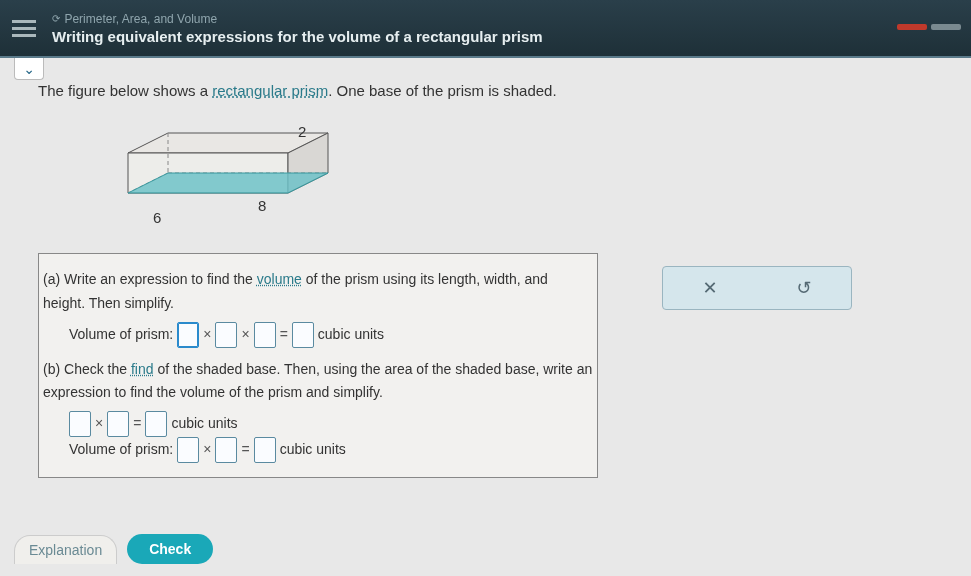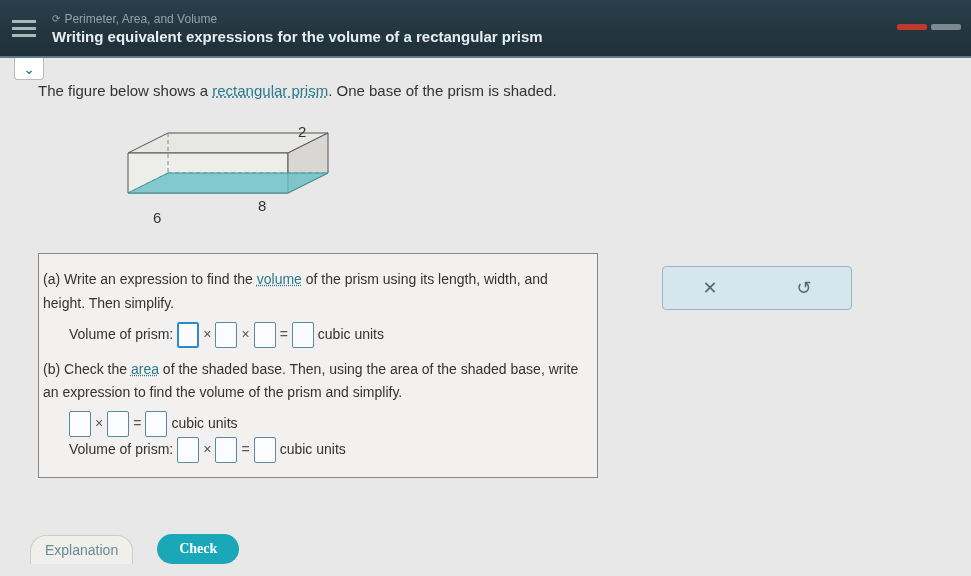--- a/index.html
+++ b/index.html
@@ -76,31 +76,31 @@
     position:absolute;
     left:662px; top:266px;
     width:190px; height:44px;
     background:#d5e6ec;
     border:1px solid #9ab5c0;
     border-radius:4px;
     display:flex; align-items:center; justify-content:space-around;
   }
   .ctrl-btn { width:30px; height:30px; display:flex; align-items:center; justify-content:center; color:#556a74; font-size:18px; cursor:pointer;}
   .footer {
-    position:absolute; left:30px; bottom:12px;
-    display:flex; gap:24px; align-items:center;
+    position:absolute; left:14px; bottom:12px;
+    display:flex; gap:10px; align-items:center;
   }
   .explain-btn {
     background:#f0efec; border:1px solid #ccc; color:#6a8a94;
     padding:6px 14px; border-radius:16px 16px 0 0; font-size:14px; cursor:pointer;
     border-bottom:none;
   }
   .check-btn {
     background:#1aa8b8; color:#fff; border:none;
-    padding:7px 22px; border-radius:16px; font-size:14px; font-weight:bold; cursor:pointer;font-family:Liberation Serif, serif;
+    padding:7px 22px; border-radius:16px; font-size:14px; font-weight:bold; cursor:pointer;
   }
 </style>
 </head>
 <body>
 
 <div class="header">
   <div class="menu-icon">
     <span></span>
       <span></span>
       <span></span>
@@ -159,21 +159,21 @@
       <span class="input-box"></span>
       <span class="times">×</span>
       <span class="input-box"></span>
       <span class="times">=</span>
       <span class="input-box"></span>
       <span>cubic units</span>
     </div>
 
     <p style="margin-top:10px;">
       <span class="part-label">(b)</span>
-      <span>Check the </span><span class="link-term">area</span><span> of the shaded base. Then, using the area of the shaded base, write an expression to find the volume of the prism and simplify.</span>
+      <span>Check the </span><span class="link-term">find</span><span> of the shaded base. Then, using the area of the shaded base, write an expression to find the volume of the prism and simplify.</span>
     </p>
     <div class="eq-line">
       <span class="input-box"></span>
       <span class="times">×</span>
       <span class="input-box"></span>
       <span class="times">=</span>
       <span class="input-box"></span>
       <span>cubic units</span>
     </div>
     <div class="eq-line">

